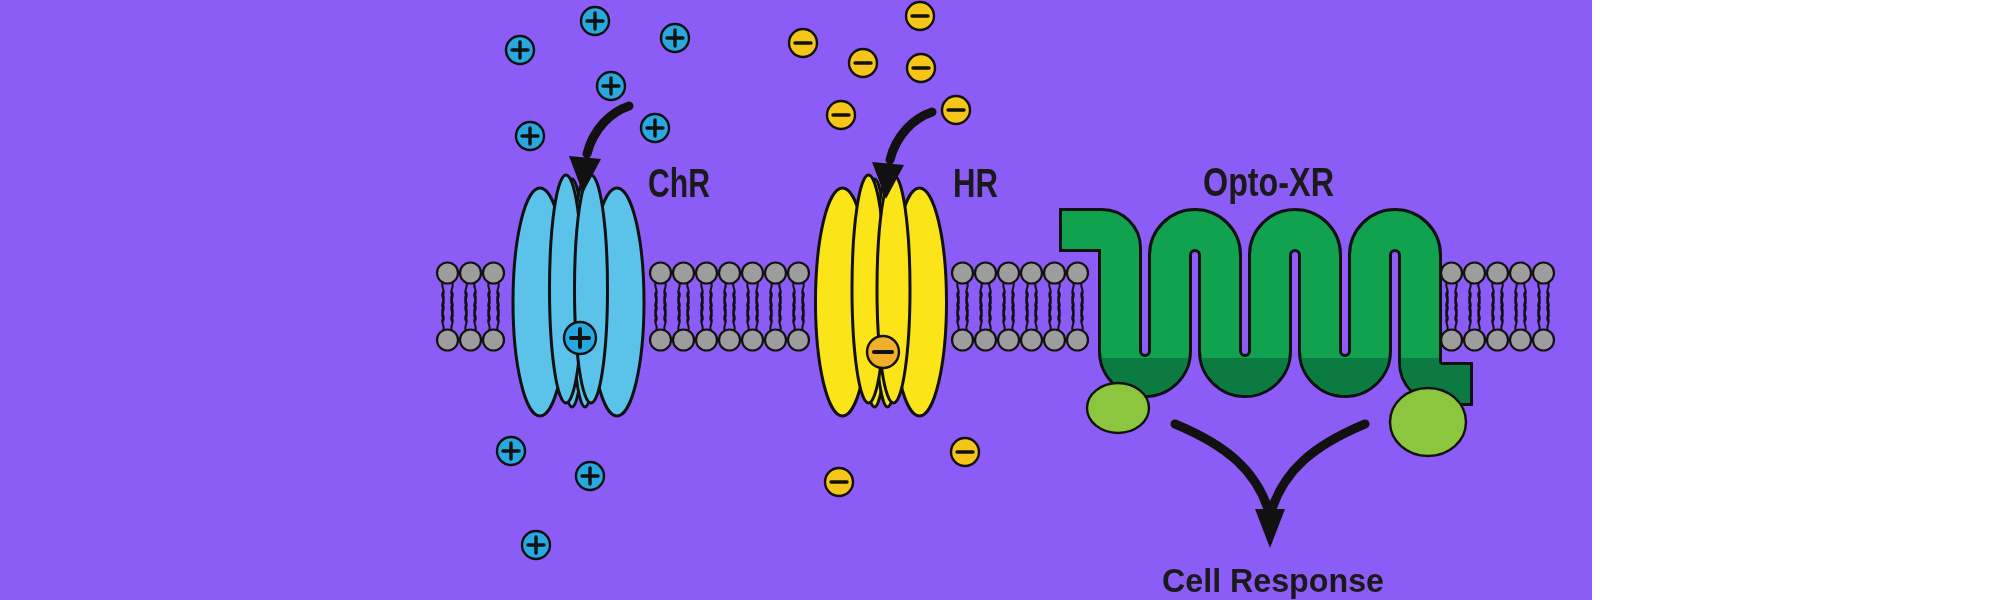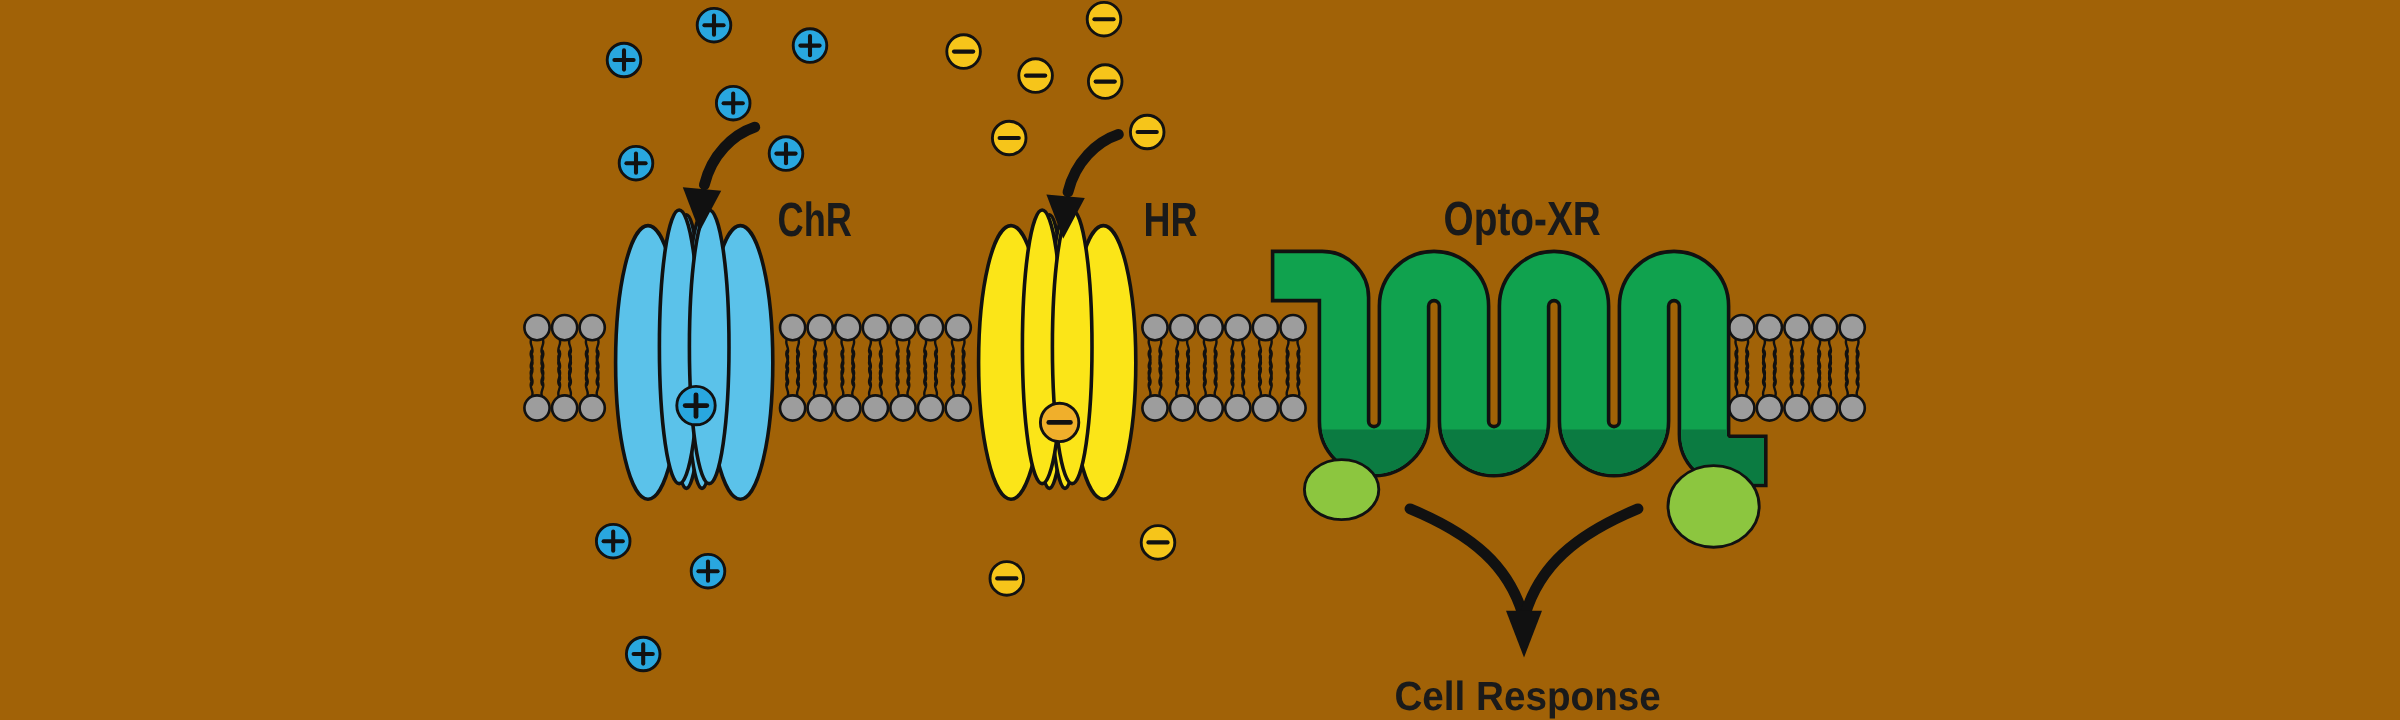--- a/index.html
+++ b/index.html
@@ -1,16 +1,16 @@
 <!DOCTYPE html>
 <html><head>
 <meta charset="utf-8">
 <style>
   html,body{margin:0;padding:0;background:#ffffff;}
-  .stage{width:2000px;height:600px;position:relative;background:#a16207;overflow:hidden;}
+  .stage{width:1592px;height:600px;position:relative;background:#8b5cf6;overflow:hidden;}
   svg{display:block;}
   .lbl{font-family:"Liberation Sans", sans-serif;font-weight:700;fill:#1a1a1a;}
 </style>
 </head>
 <body>
 
 <div class="stage">
   <svg id="diagram" width="2000" height="600" viewBox="0 0 2000 600">
     <defs>
       <clipPath id="clip-intracellular">

